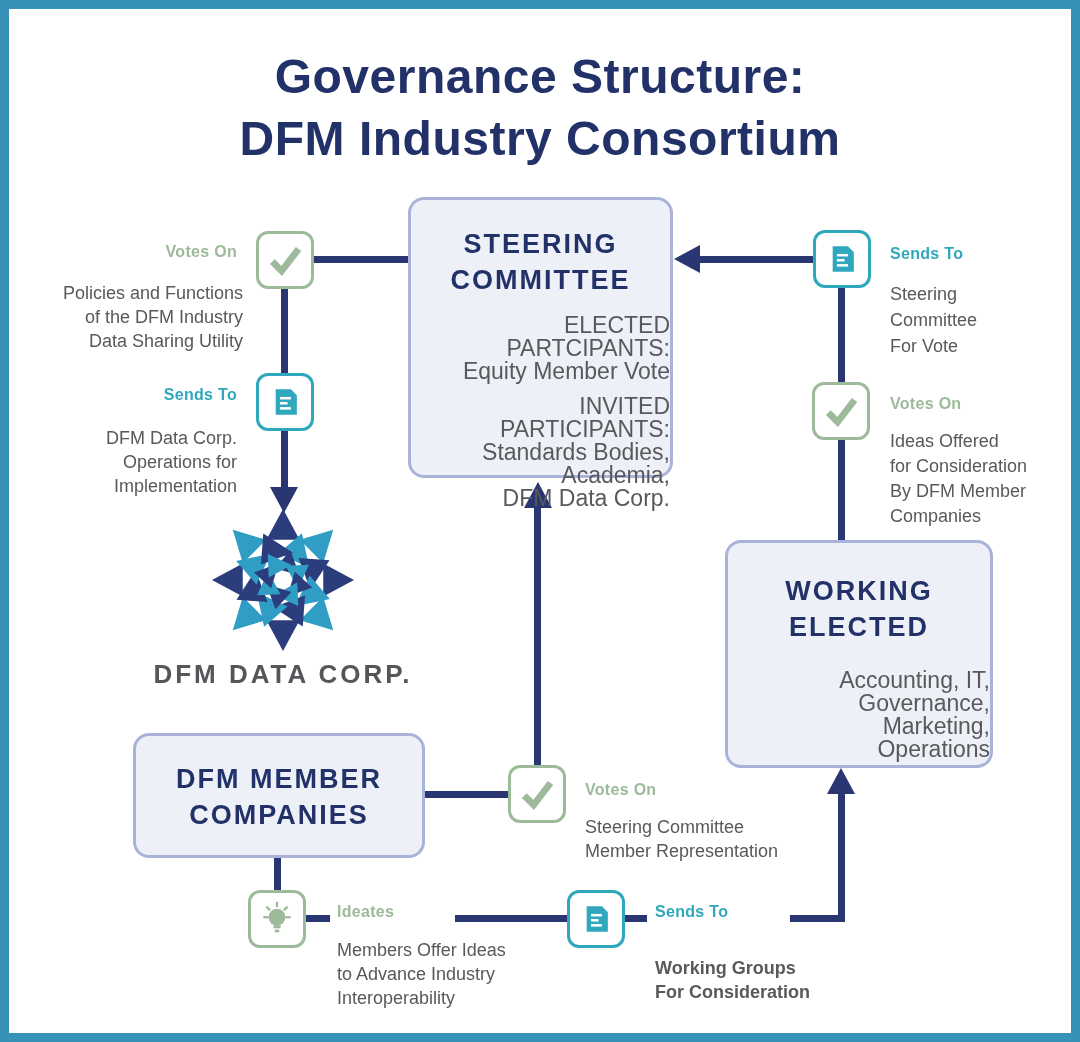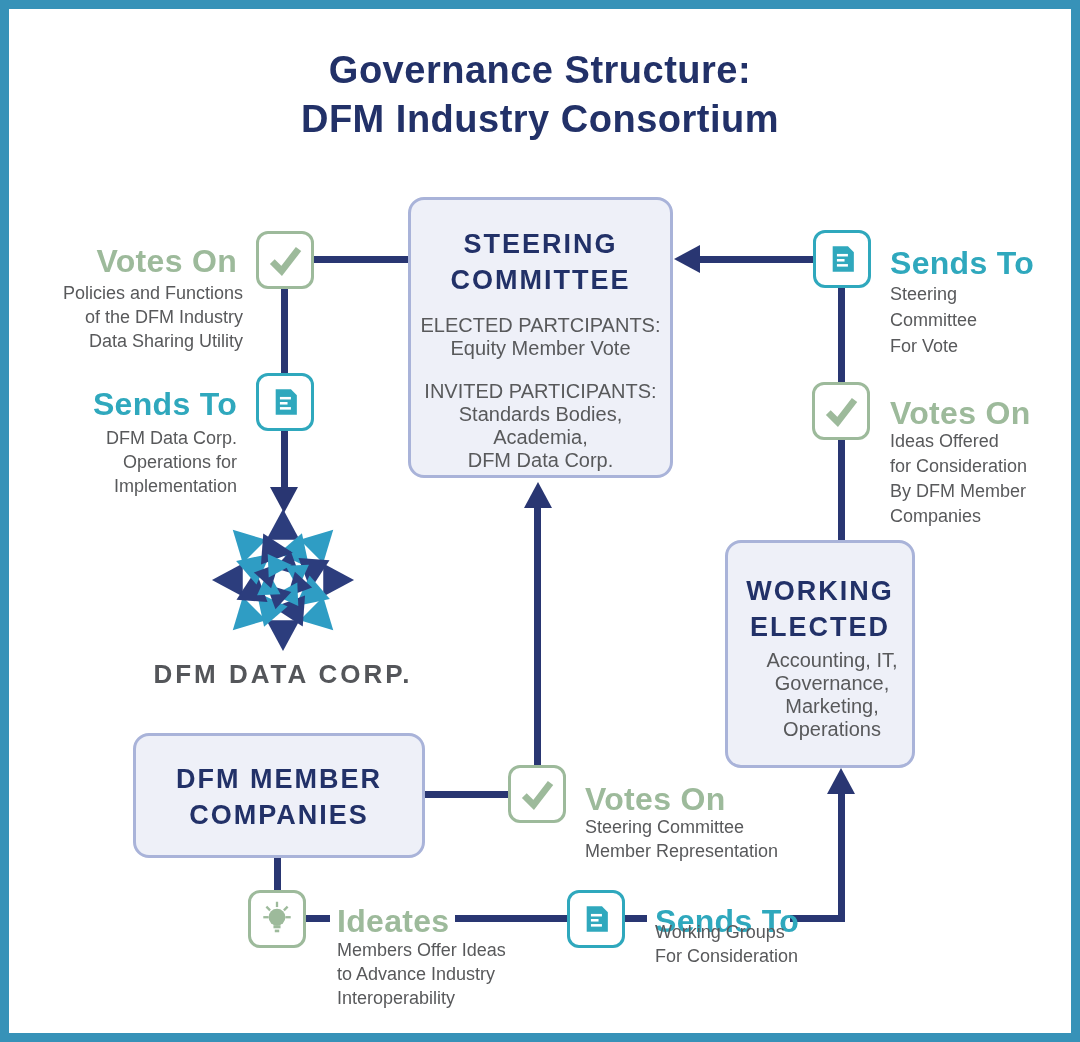--- a/index.html
+++ b/index.html
@@ -18,42 +18,42 @@
   html,body{background:#fff;}
   body{font-family:"Liberation Sans","DejaVu Sans",sans-serif;}
   .canvas{
     position:relative;width:1080px;height:1042px;background:#fff;overflow:hidden;
   }
   .frame{
     position:absolute;inset:0;border:9px solid var(--frame);z-index:10;pointer-events:none;
   }
   .main-title{
     position:absolute;left:0;top:46px;width:1080px;text-align:center;
-    color:#223168;font-size:38px;font-weight:bold;line-height:1.3;letter-spacing:.5px;z-index:2;
+    color:#223168;font-size:48px;font-weight:bold;line-height:1.3;letter-spacing:.5px;z-index:2;
   }
   .node{
     position:absolute;background:var(--node-fill);border:3px solid var(--node-border);
     border-radius:16px;z-index:2;text-align:center;
   }
   .node-title{
     color:#223168;font-size:27px;font-weight:bold;letter-spacing:2px;line-height:36px;
   }
-  .node-body{color:var(--gray-text);font-size:20px;line-height:23px;}
+  .node-body{color:var(--gray-text);font-size:23px;line-height:23px;text-align:right;}
   .line{position:absolute;background:var(--navy);z-index:1;}
   .arrow{position:absolute;width:0;height:0;z-index:1;}
   .arrow-left{border-top:14px solid transparent;border-bottom:14px solid transparent;border-right:26px solid var(--navy);}
   .arrow-down{border-left:14px solid transparent;border-right:14px solid transparent;border-top:26px solid var(--navy);}
   .arrow-up{border-left:14px solid transparent;border-right:14px solid transparent;border-bottom:26px solid var(--navy);}
   .icon-box{
     position:absolute;width:58px;height:58px;background:#fff;border-radius:12px;z-index:3;
     display:flex;align-items:center;justify-content:center;
   }
   .icon-sage{border:3px solid var(--sage);}
   .icon-teal{border:3px solid var(--teal);}
-  .ann-label{position:absolute;font-size:32px;font-weight:bold;z-index:2;letter-spacing:.3px;}
+  .ann-label{position:absolute;font-size:16px;font-weight:bold;z-index:2;letter-spacing:.3px;}
   .green{color:var(--sage);}
   .tealc{color:var(--teal);}
   .ann-body{position:absolute;color:var(--gray-text);font-size:18px;line-height:24px;z-index:2;}
   .ra{text-align:right;}
   .wordmark{
     position:absolute;left:123px;top:659px;width:320px;text-align:center;z-index:2;
     color:var(--wordmark-gray);font-size:26px;font-weight:bold;letter-spacing:3px;
   }
   .logo-star{position:absolute;left:203px;top:505px;z-index:2;}
 </style>
@@ -100,34 +100,34 @@
 
   <div class="node" style="left:408px;top:197px;width:265px;height:281px;padding-top:26px;">
     <div class="node-title">
       <div>STEERING</div>
       <div>COMMITTEE</div>
     </div>
     <div class="node-body" style="margin-top:16px;">
       <div>ELECTED PARTCIPANTS:</div>
       <div>Equity Member Vote</div>
     </div>
-    <div class="node-body" style="margin-top:20px;">
+    <div class="node-body" style="margin-top:12px;">
       <div>INVITED PARTICIPANTS:</div>
       <div>Standards Bodies,</div>
       <div>Academia,</div>
       <div>DFM Data Corp.</div>
     </div>
   </div>
 
-  <div class="node" style="left:725px;top:540px;width:190px;height:228px;padding-top:30px;">
+  <div class="node" style="left:725px;top:540px;width:268px;height:228px;padding-top:30px;">
     <div class="node-title">
       <div>WORKING</div>
       <div>ELECTED</div>
     </div>
-    <div class="node-body" style="margin-top:4px;padding-left:24px;">
+    <div class="node-body" style="margin-top:24px;padding-left:24px;">
       <div>Accounting, IT,</div>
       <div>Governance,</div>
       <div>Marketing,</div>
       <div>Operations</div>
     </div>
   </div>
 
   <div class="node" style="left:133px;top:733px;width:292px;height:125px;padding-top:25px;">
     <div class="node-title">
       <div>DFM MEMBER</div>
@@ -245,21 +245,21 @@
   </div>
 
   <div class="ann-label green" style="left:337px;top:903px;">Ideates</div>
   <div class="ann-body" style="left:337px;top:938px;">
     <div>Members Offer Ideas</div>
     <div>to Advance Industry</div>
     <div>Interoperability</div>
   </div>
 
   <div class="ann-label tealc" style="left:655px;top:903px;">Sends To</div>
-  <div class="ann-body" style="left:655px;top:920px;">
+  <div class="ann-body" style="left:655px;top:956px;font-weight:bold;">
     <div>Working Groups</div>
     <div>For Consideration</div>
   </div>
 
   <div class="ann-label tealc" style="left:890px;top:245px;">Sends To</div>
   <div class="ann-body" style="left:890px;top:281px;line-height:26px;">
     <div>Steering</div>
     <div>Committee</div>
     <div>For Vote</div>
   </div>

